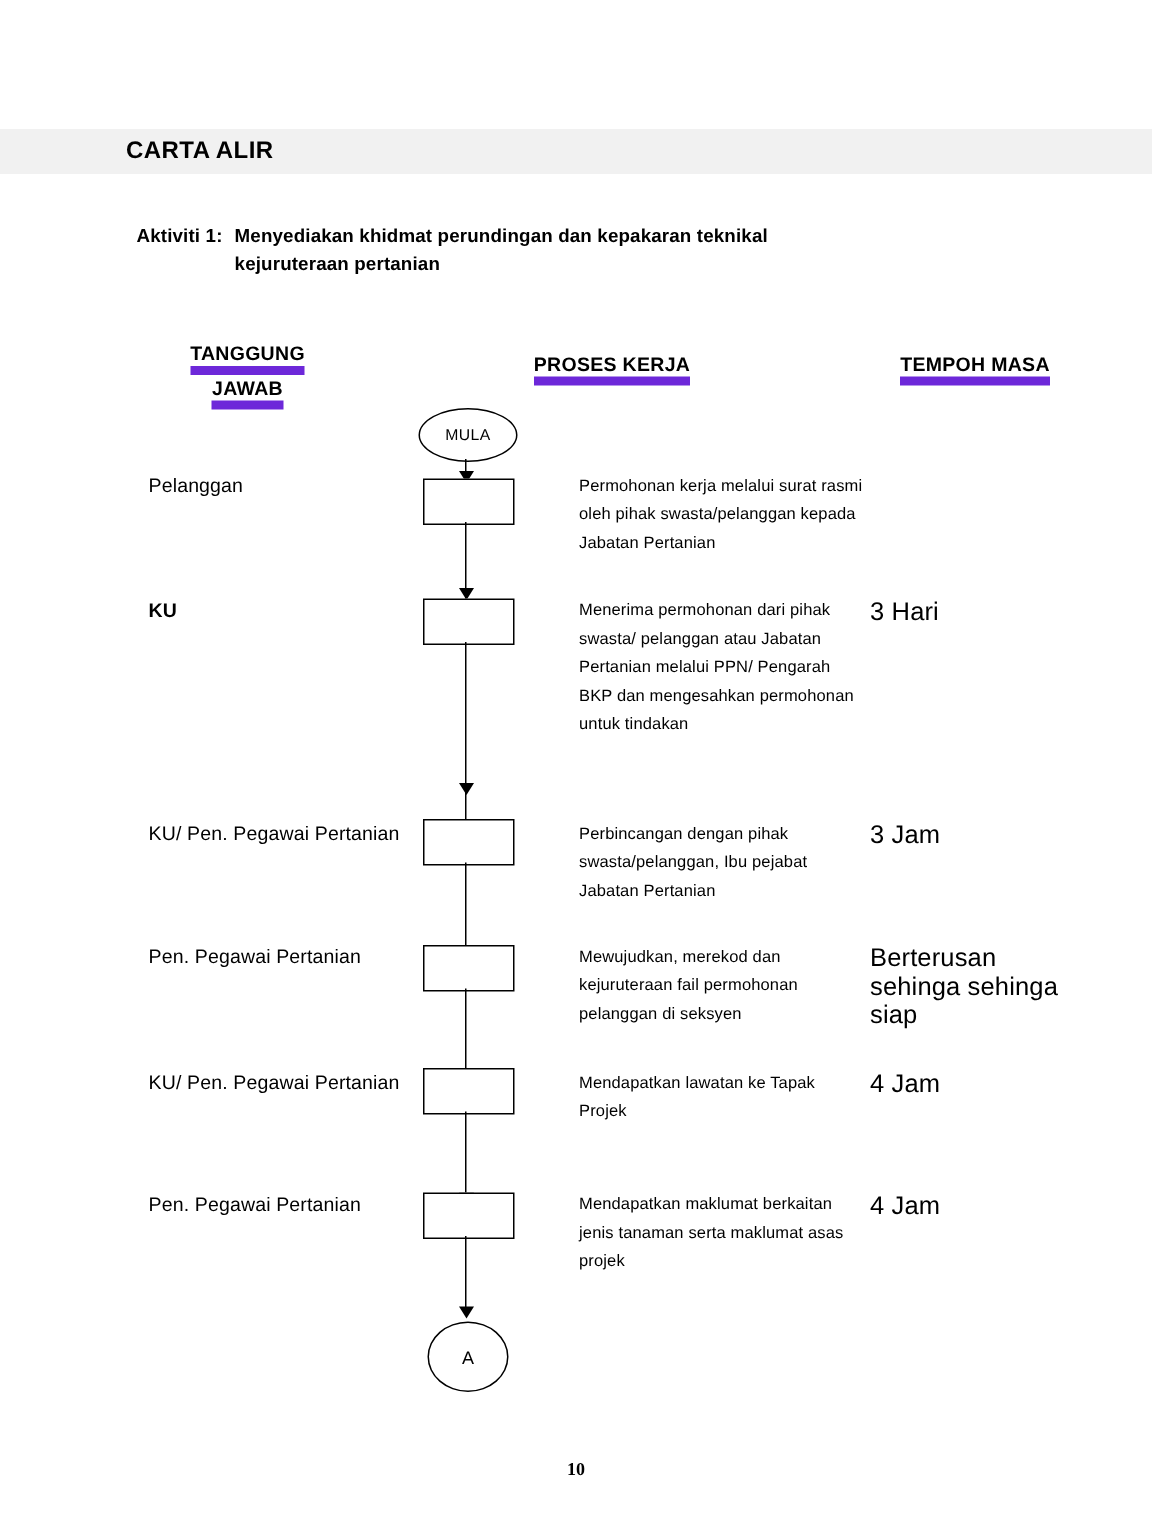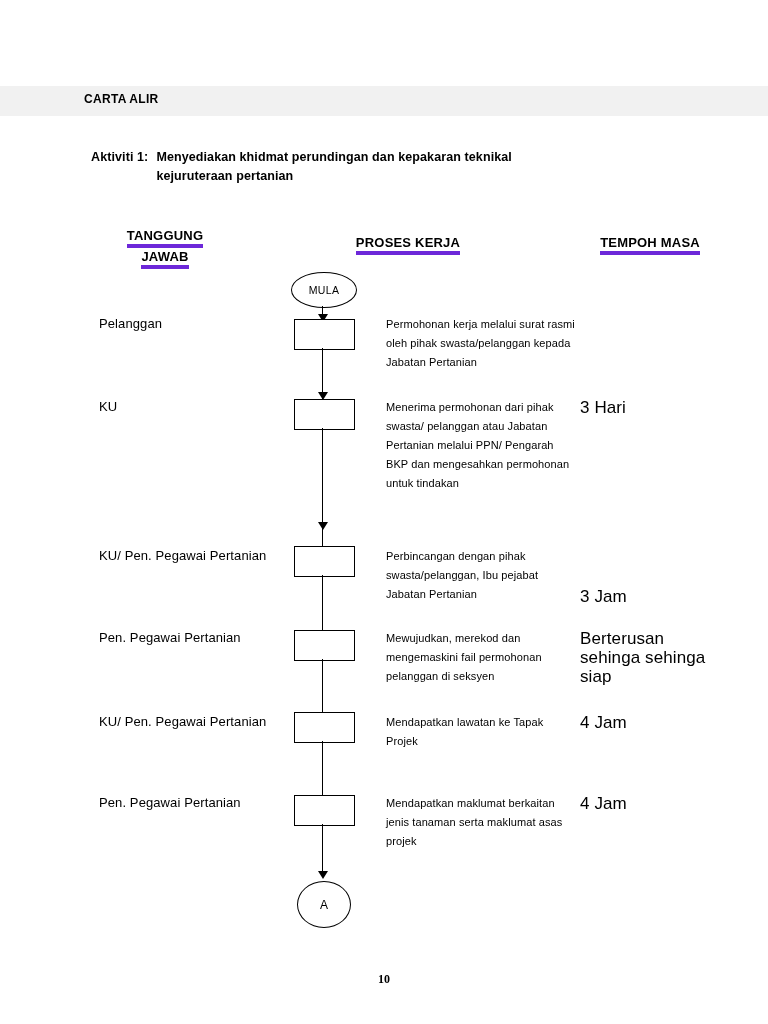--- a/index.html
+++ b/index.html
@@ -23,21 +23,21 @@
     left: 0;
     top: 86px;
     width: 768px;
     height: 30px;
     background: #f1f1f1;
   }
   .header-band .header-title {
     position: absolute;
     left: 84px;
     top: 6px;
-    font-size: 12px;
+    font-size: 16px;
     font-weight: bold;
     letter-spacing: 0.3px;
   }
 
   
   .activity {
     position: absolute;
     left: 91px;
     top: 148px;
     font-size: 12.5px;
@@ -59,21 +59,21 @@
   .col-head {
     position: absolute;
     font-size: 13px;
     font-weight: bold;
     text-align: center;
     line-height: 17px;
     letter-spacing: 0.2px;
   }
   .col-head span {
     display: inline-block;
-    border-bottom: 4px solid #6d28d9;
+    border-bottom: 6px solid #6d28d9;
     padding-bottom: 0px;
     text-align: center;
   }
   #head-tanggung {
     left: 95px;
     top: 227px;
     width: 140px;
   }
   #head-proses {
     left: 318px;
@@ -82,21 +82,21 @@
   }
   #head-tempoh {
     left: 560px;
     top: 234px;
     width: 180px;
   }
 
   
   .flow-layer {
     position: absolute;
-    left: 12px;
+    left: 0;
     top: 0;
     width: 692px;
     height: 1024px;
     pointer-events: none;
   }
 
   .shape-oval {
     position: absolute;
     border: 1.4px solid #000;
     border-radius: 50%;
@@ -242,30 +242,30 @@
 
   <div class="shape-circle" style="left:285px; top:881px; width:52px; height:45px;">
     <span>A</span>
   </div>
 </div>
 
 <div class="resp-text" style="top:315px;">Pelanggan</div>
 <div class="proc-text" style="top:315px;">Permohonan kerja melalui surat rasmi oleh pihak swasta/pelanggan kepada Jabatan Pertanian</div>
 <div class="dur-text" style="top:315px;"></div>
 
-<div class="resp-text" style="top:398px;">KU</div>
+<div class="resp-text" style="top:398px;font-weight:bold;">KU</div>
 <div class="proc-text" style="top:398px;">Menerima permohonan dari pihak swasta/ pelanggan atau Jabatan Pertanian melalui PPN/ Pengarah BKP dan mengesahkan permohonan untuk tindakan</div>
 <div class="dur-text" style="top:398px;">3 Hari</div>
 
 <div class="resp-text" style="top:547px;">KU/ Pen. Pegawai Pertanian</div>
 <div class="proc-text" style="top:547px;">Perbincangan dengan pihak swasta/pelanggan, Ibu pejabat Jabatan Pertanian</div>
-<div class="dur-text" style="top:547px;margin-top:40px;">3 Jam</div>
+<div class="dur-text" style="top:547px;">3 Jam</div>
 
 <div class="resp-text" style="top:629px;">Pen. Pegawai Pertanian</div>
-<div class="proc-text" style="top:629px;">Mewujudkan, merekod dan mengemaskini fail permohonan pelanggan di seksyen</div>
+<div class="proc-text" style="top:629px;">Mewujudkan, merekod dan kejuruteraan fail permohonan pelanggan di seksyen</div>
 <div class="dur-text" style="top:629px;">Berterusan sehinga sehinga siap</div>
 
 <div class="resp-text" style="top:713px;">KU/ Pen. Pegawai Pertanian</div>
 <div class="proc-text" style="top:713px;">Mendapatkan lawatan ke Tapak Projek</div>
 <div class="dur-text" style="top:713px;">4 Jam</div>
 
 <div class="resp-text" style="top:794px;">Pen. Pegawai Pertanian</div>
 <div class="proc-text" style="top:794px;">Mendapatkan maklumat berkaitan jenis tanaman serta maklumat asas projek</div>
 <div class="dur-text" style="top:794px;">4 Jam</div>
 

